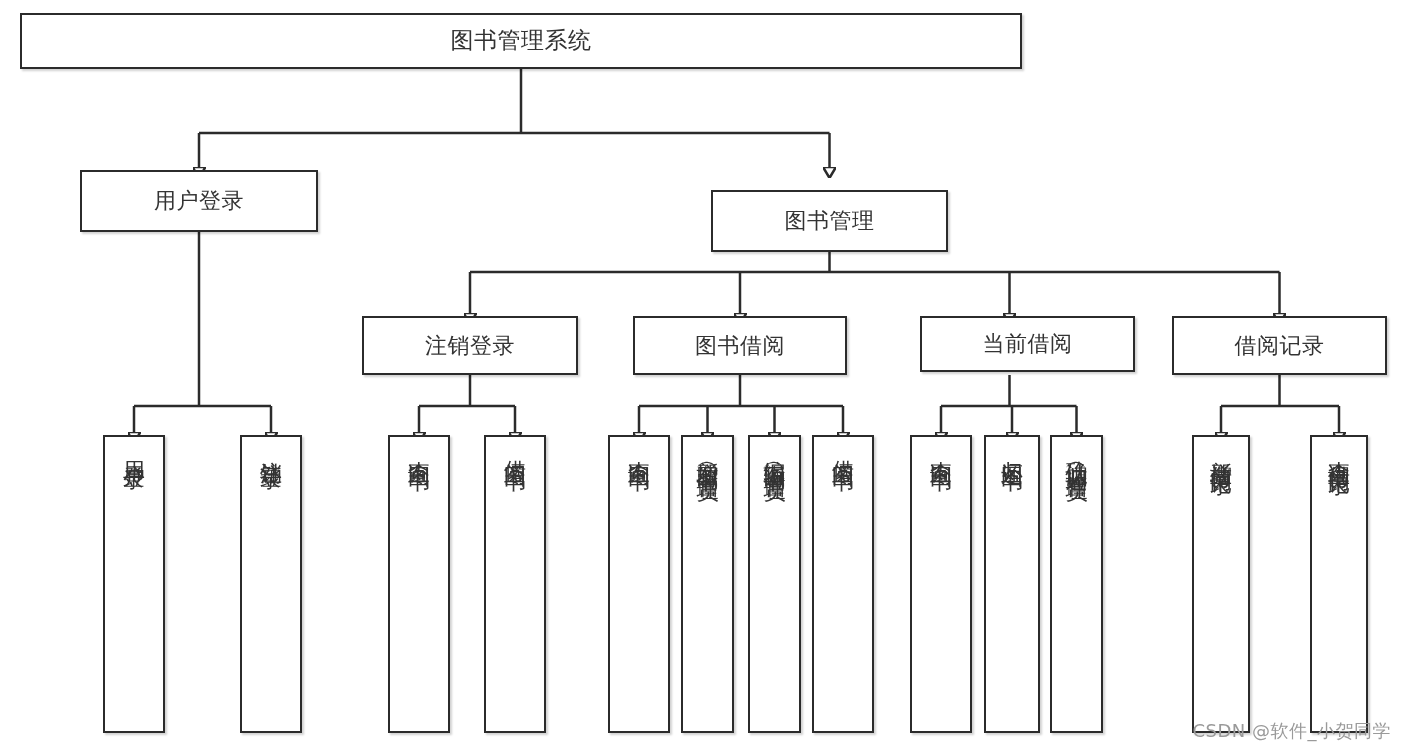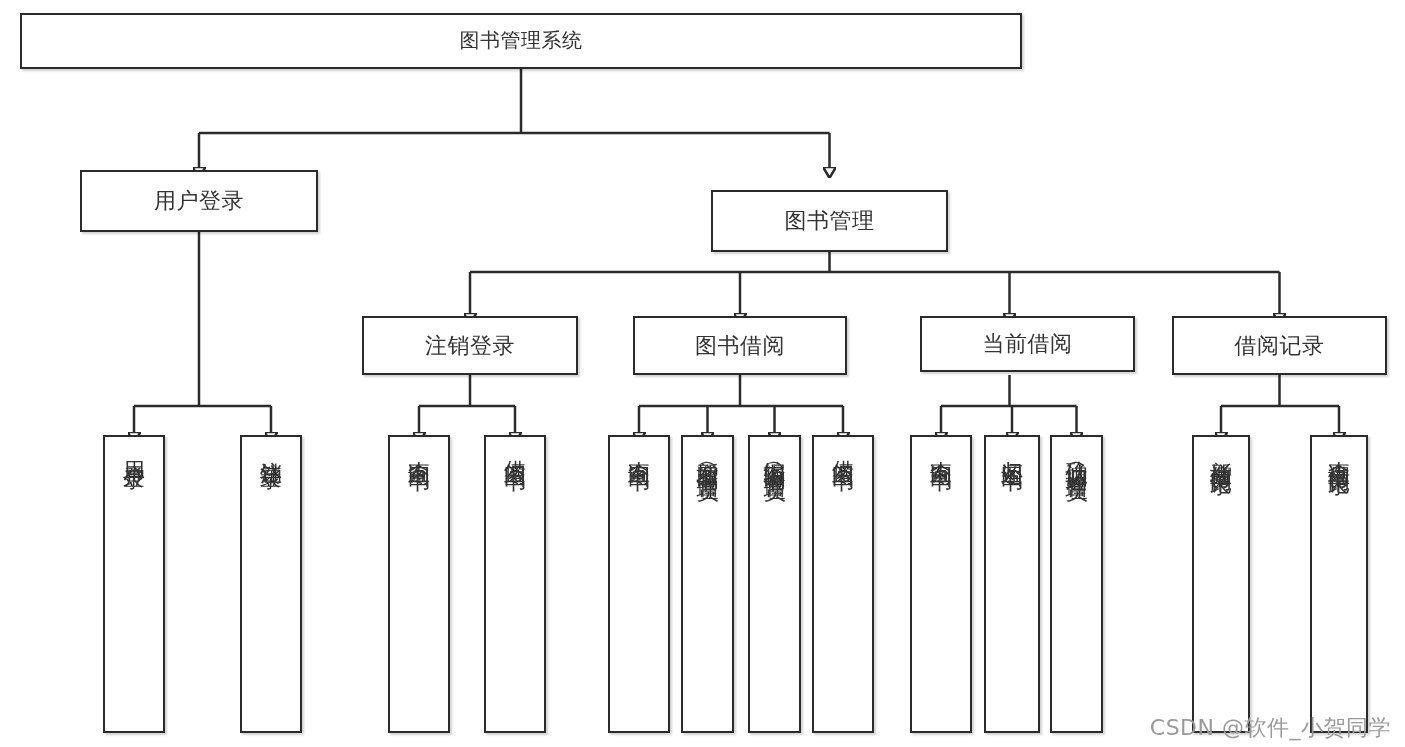--- a/index.html
+++ b/index.html
@@ -29,21 +29,21 @@
     align-items: center;
     justify-content: center;
   }
   .node .label {
     color: #333333;
     text-align: center;
     line-height: 1.18;
     white-space: nowrap;
     letter-spacing: 0.5px;
   }
-  .node.root .label { font-size: 20px; }
+  .node.root .label { font-size: 23px; }
   .node.l2 .label   { font-size: 22px; }
   .node.l3 .label   { font-size: 22px; }
 
   .node.leaf {
     align-items: flex-start;
     padding-top: 4px;
   }
   .node.leaf .label {
     writing-mode: vertical-rl;
     text-orientation: upright;
@@ -66,21 +66,21 @@
   }
   svg#wires path, svg#wires line {
     stroke: #2b2b2b;
     stroke-width: 2.5;
     fill: none;
   }
   .watermark {
     position: absolute;
     right: 14px;
     bottom: 4px;
-    font-size: 22px;
+    font-size: 18px;
     color: #9a9a9a;
     white-space: nowrap;
     letter-spacing: 0.5px;
   }
 </style>
 </head>
 <body>
 
 <div id="canvas">
 

